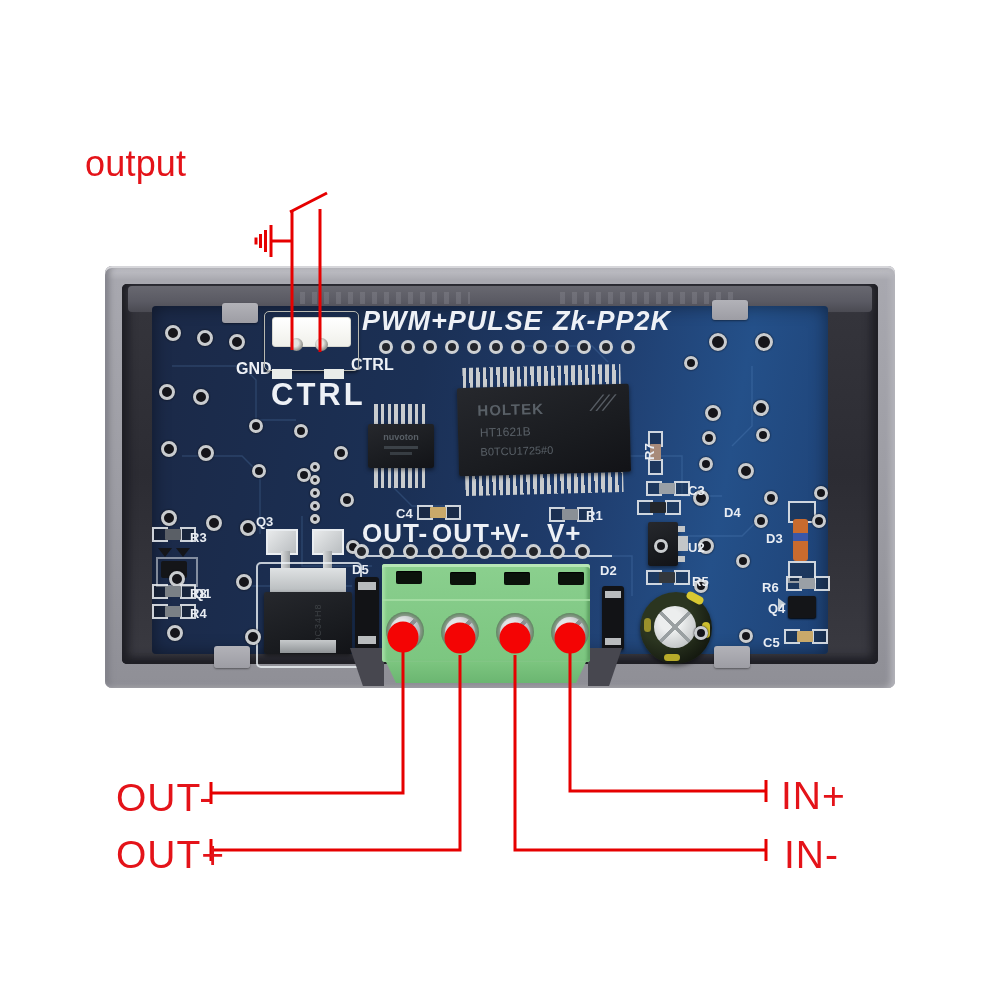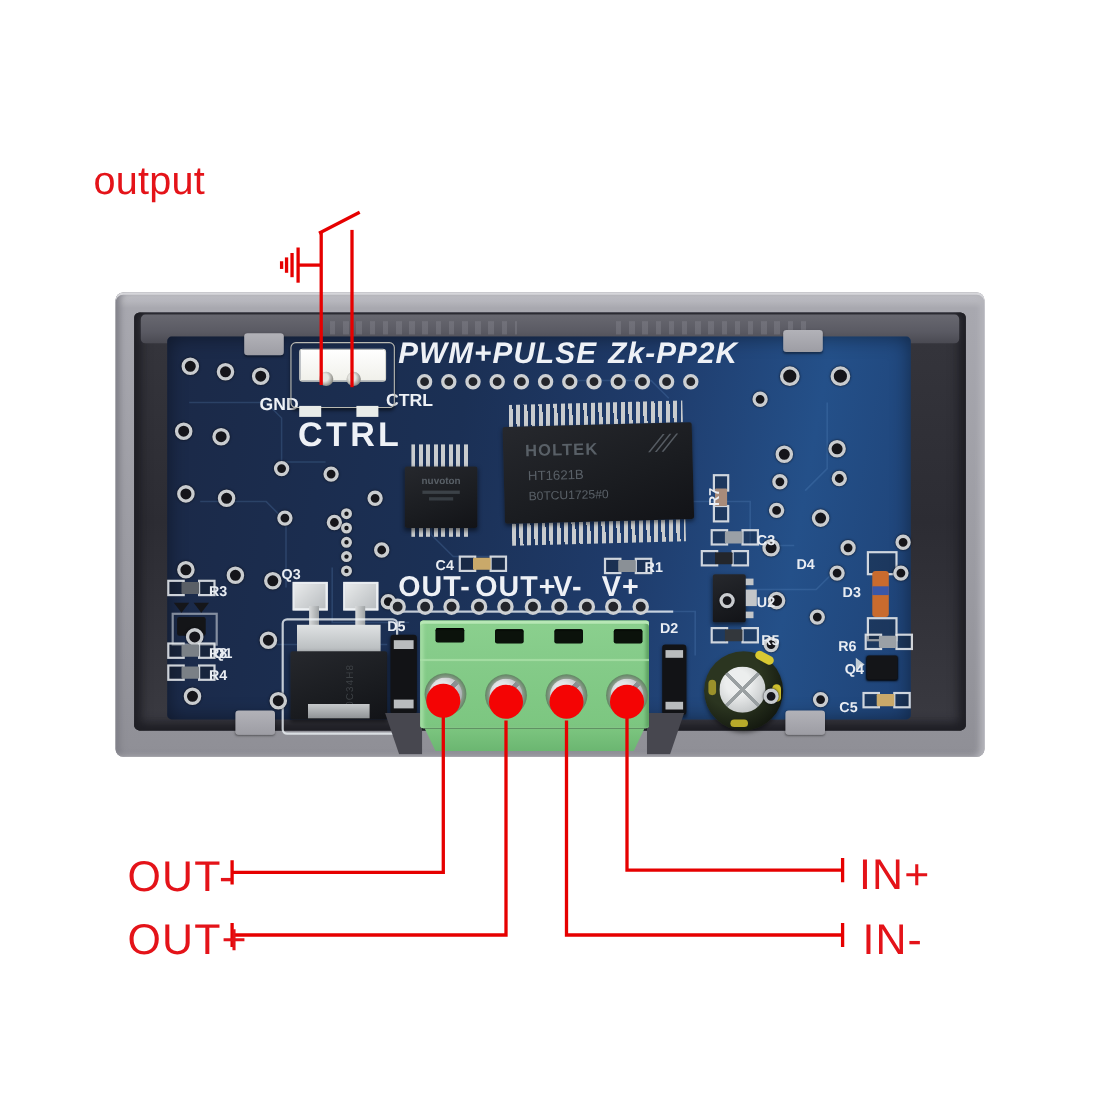--- a/index.html
+++ b/index.html
@@ -99,21 +99,21 @@
   <div class="abs silk pin-label" style="left:351px;top:356px;">CTRL</div>
   <div class="abs silk stop-text" style="left:271px;top:377px;">CTRL</div>
   <div class="abs silk io-text" style="left:362px;top:518px;">OUT-</div>
   <div class="abs silk io-text" style="left:432px;top:518px;">OUT+</div>
   <div class="abs silk io-text" style="left:503px;top:518px;">V-</div>
   <div class="abs silk io-text" style="left:547px;top:518px;">V+</div>
   <div class="abs" style="left:358px;top:555px;width:254px;height:2px;background:rgba(238,242,246,.8);"></div>
 
   <div class="abs pins-h" style="left:374px;top:404px;width:54px;height:22px;"></div>
   <div class="abs pins-h" style="left:374px;top:466px;width:54px;height:22px;"></div>
-  <div class="abs chip-body" style="left:368px;top:424px;width:66px;height:56px;">
+  <div class="abs chip-body" style="left:368px;top:424px;width:66px;height:44px;">
     <div class="chip-text" style="font-size:9px;font-weight:bold;text-align:center;margin-top:8px;">nuvoton</div>
     <div style="margin:3px auto 0;width:34px;height:3px;background:#3c4248;"></div>
     <div style="margin:3px auto 0;width:22px;height:3px;background:#373d43;"></div>
   </div>
 
   <div class="abs" style="left:458px;top:366px;width:172px;height:132px;transform:rotate(-1.5deg);">
     <div class="abs pins-h" style="left:6px;top:0;width:158px;height:20px;"></div>
     <div class="abs pins-h" style="left:6px;top:108px;width:158px;height:20px;"></div>
     <div class="abs chip-body" style="left:0;top:20px;width:172px;height:88px;padding-left:0;">
       <div class="chip-text" style="position:absolute;left:20px;top:14px;font-size:15px;font-weight:bold;letter-spacing:1px;">HOLTEK</div>

